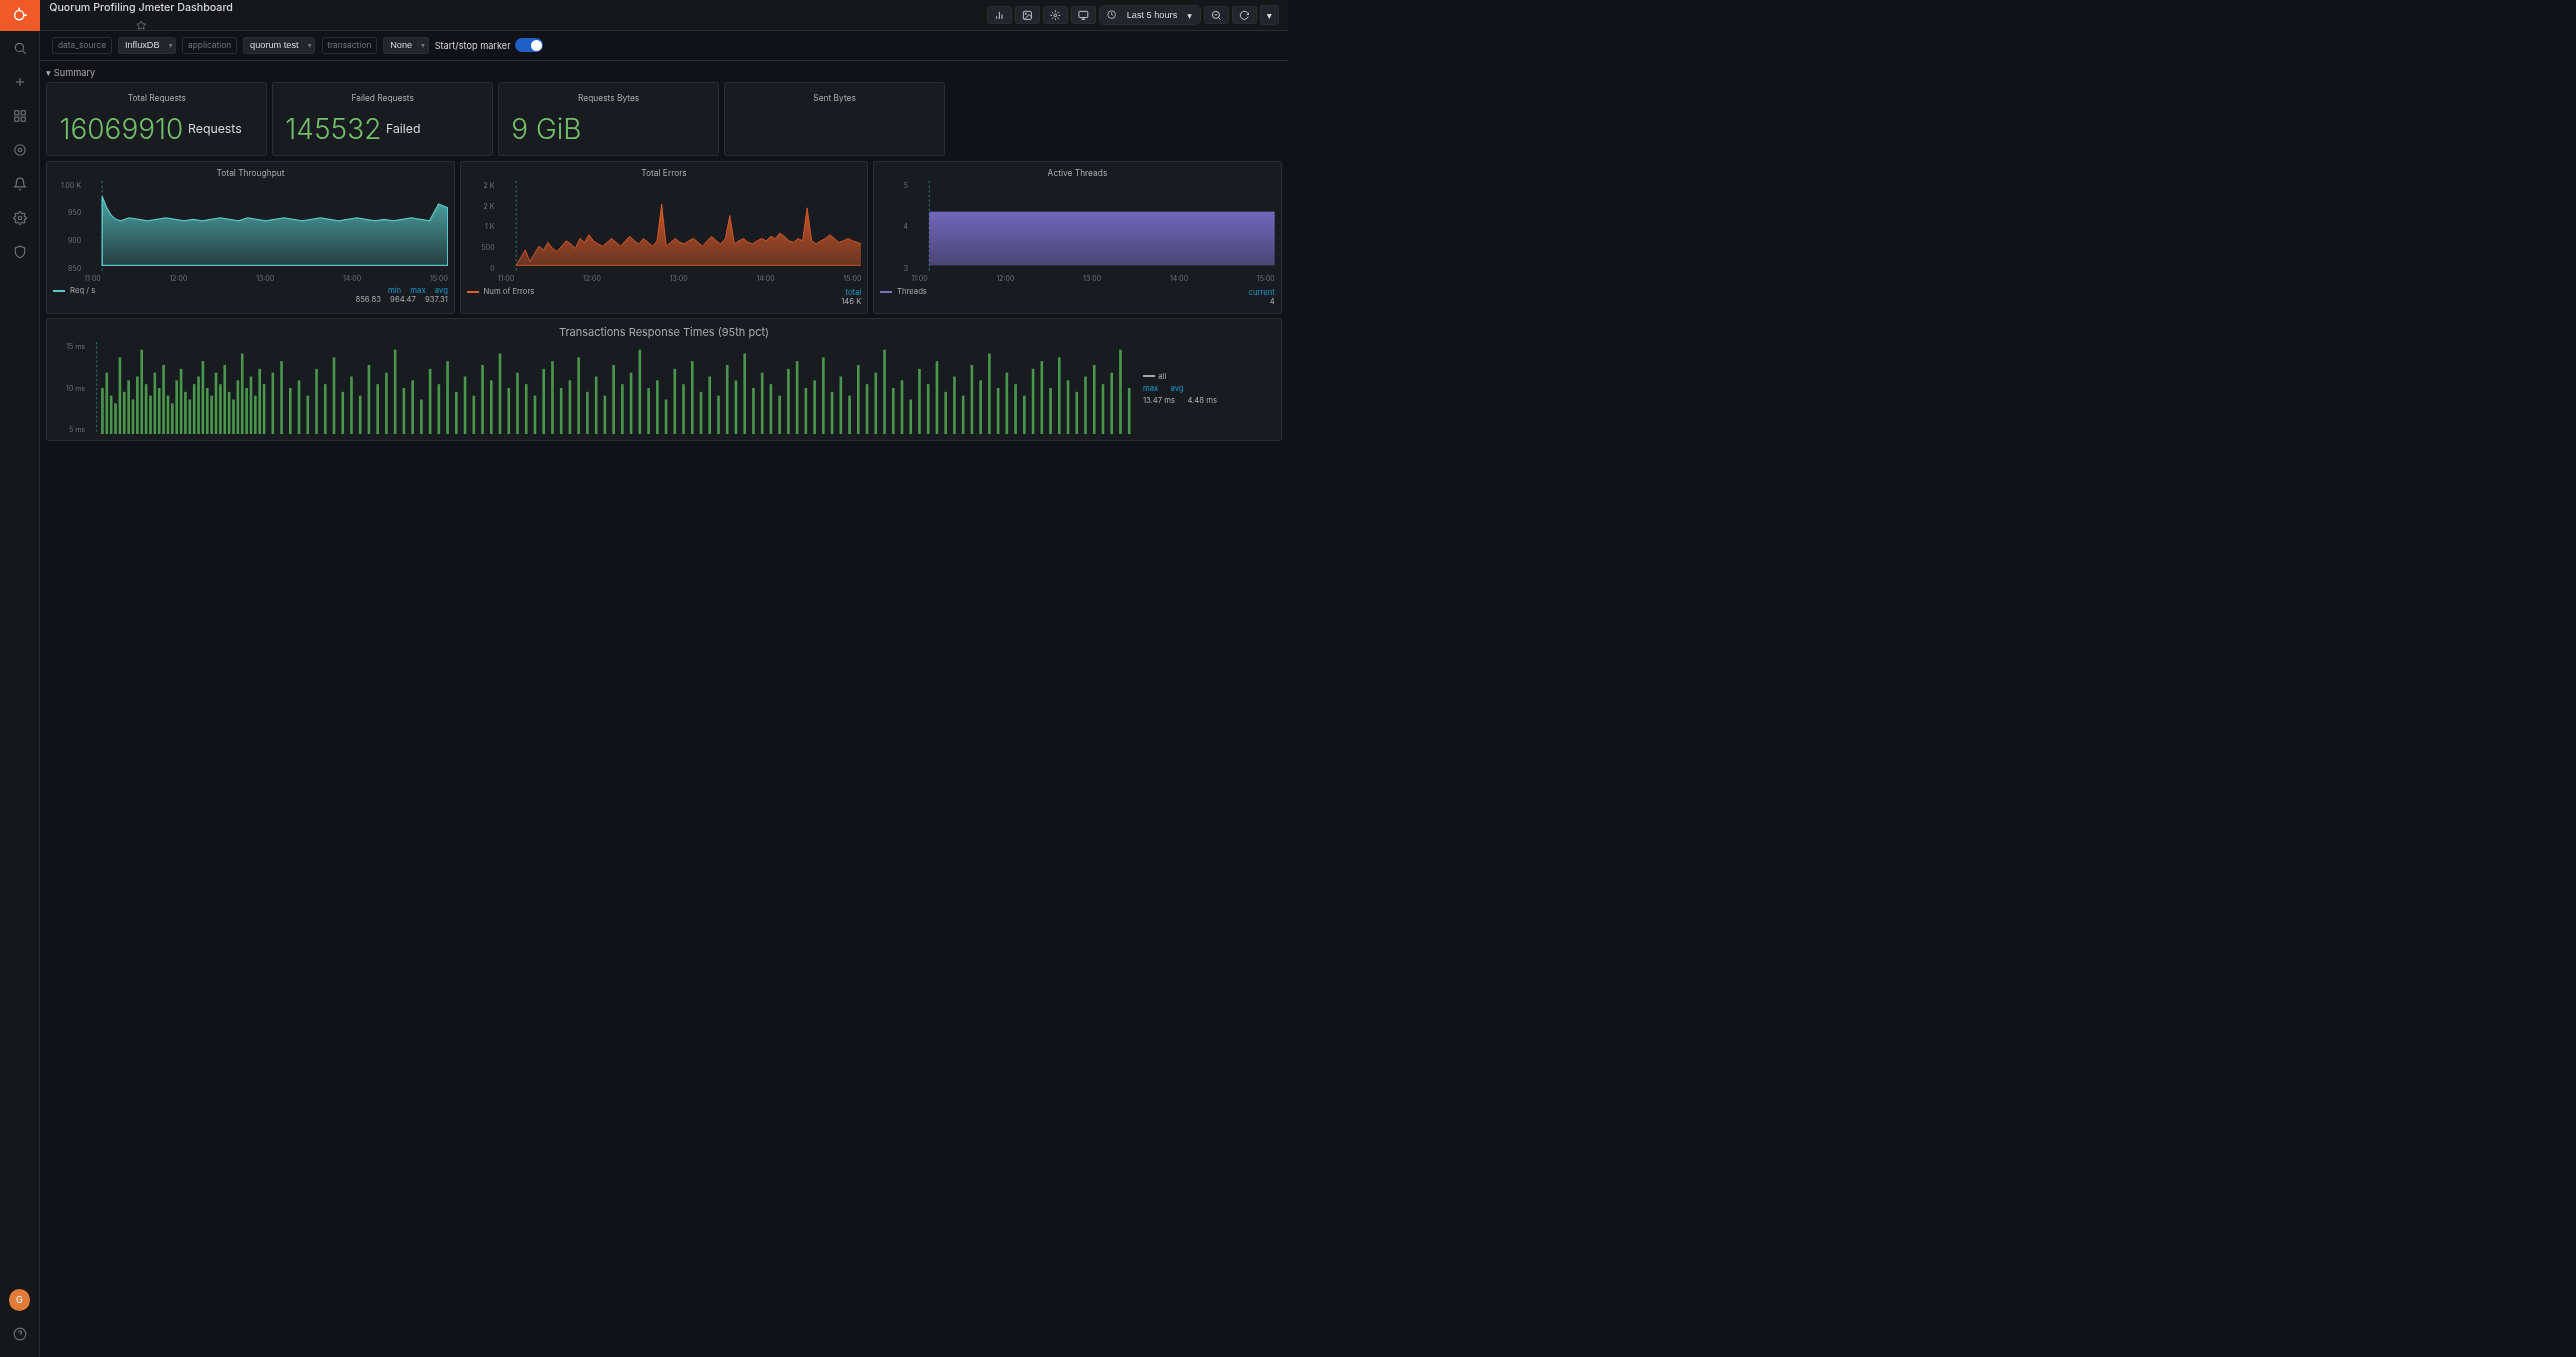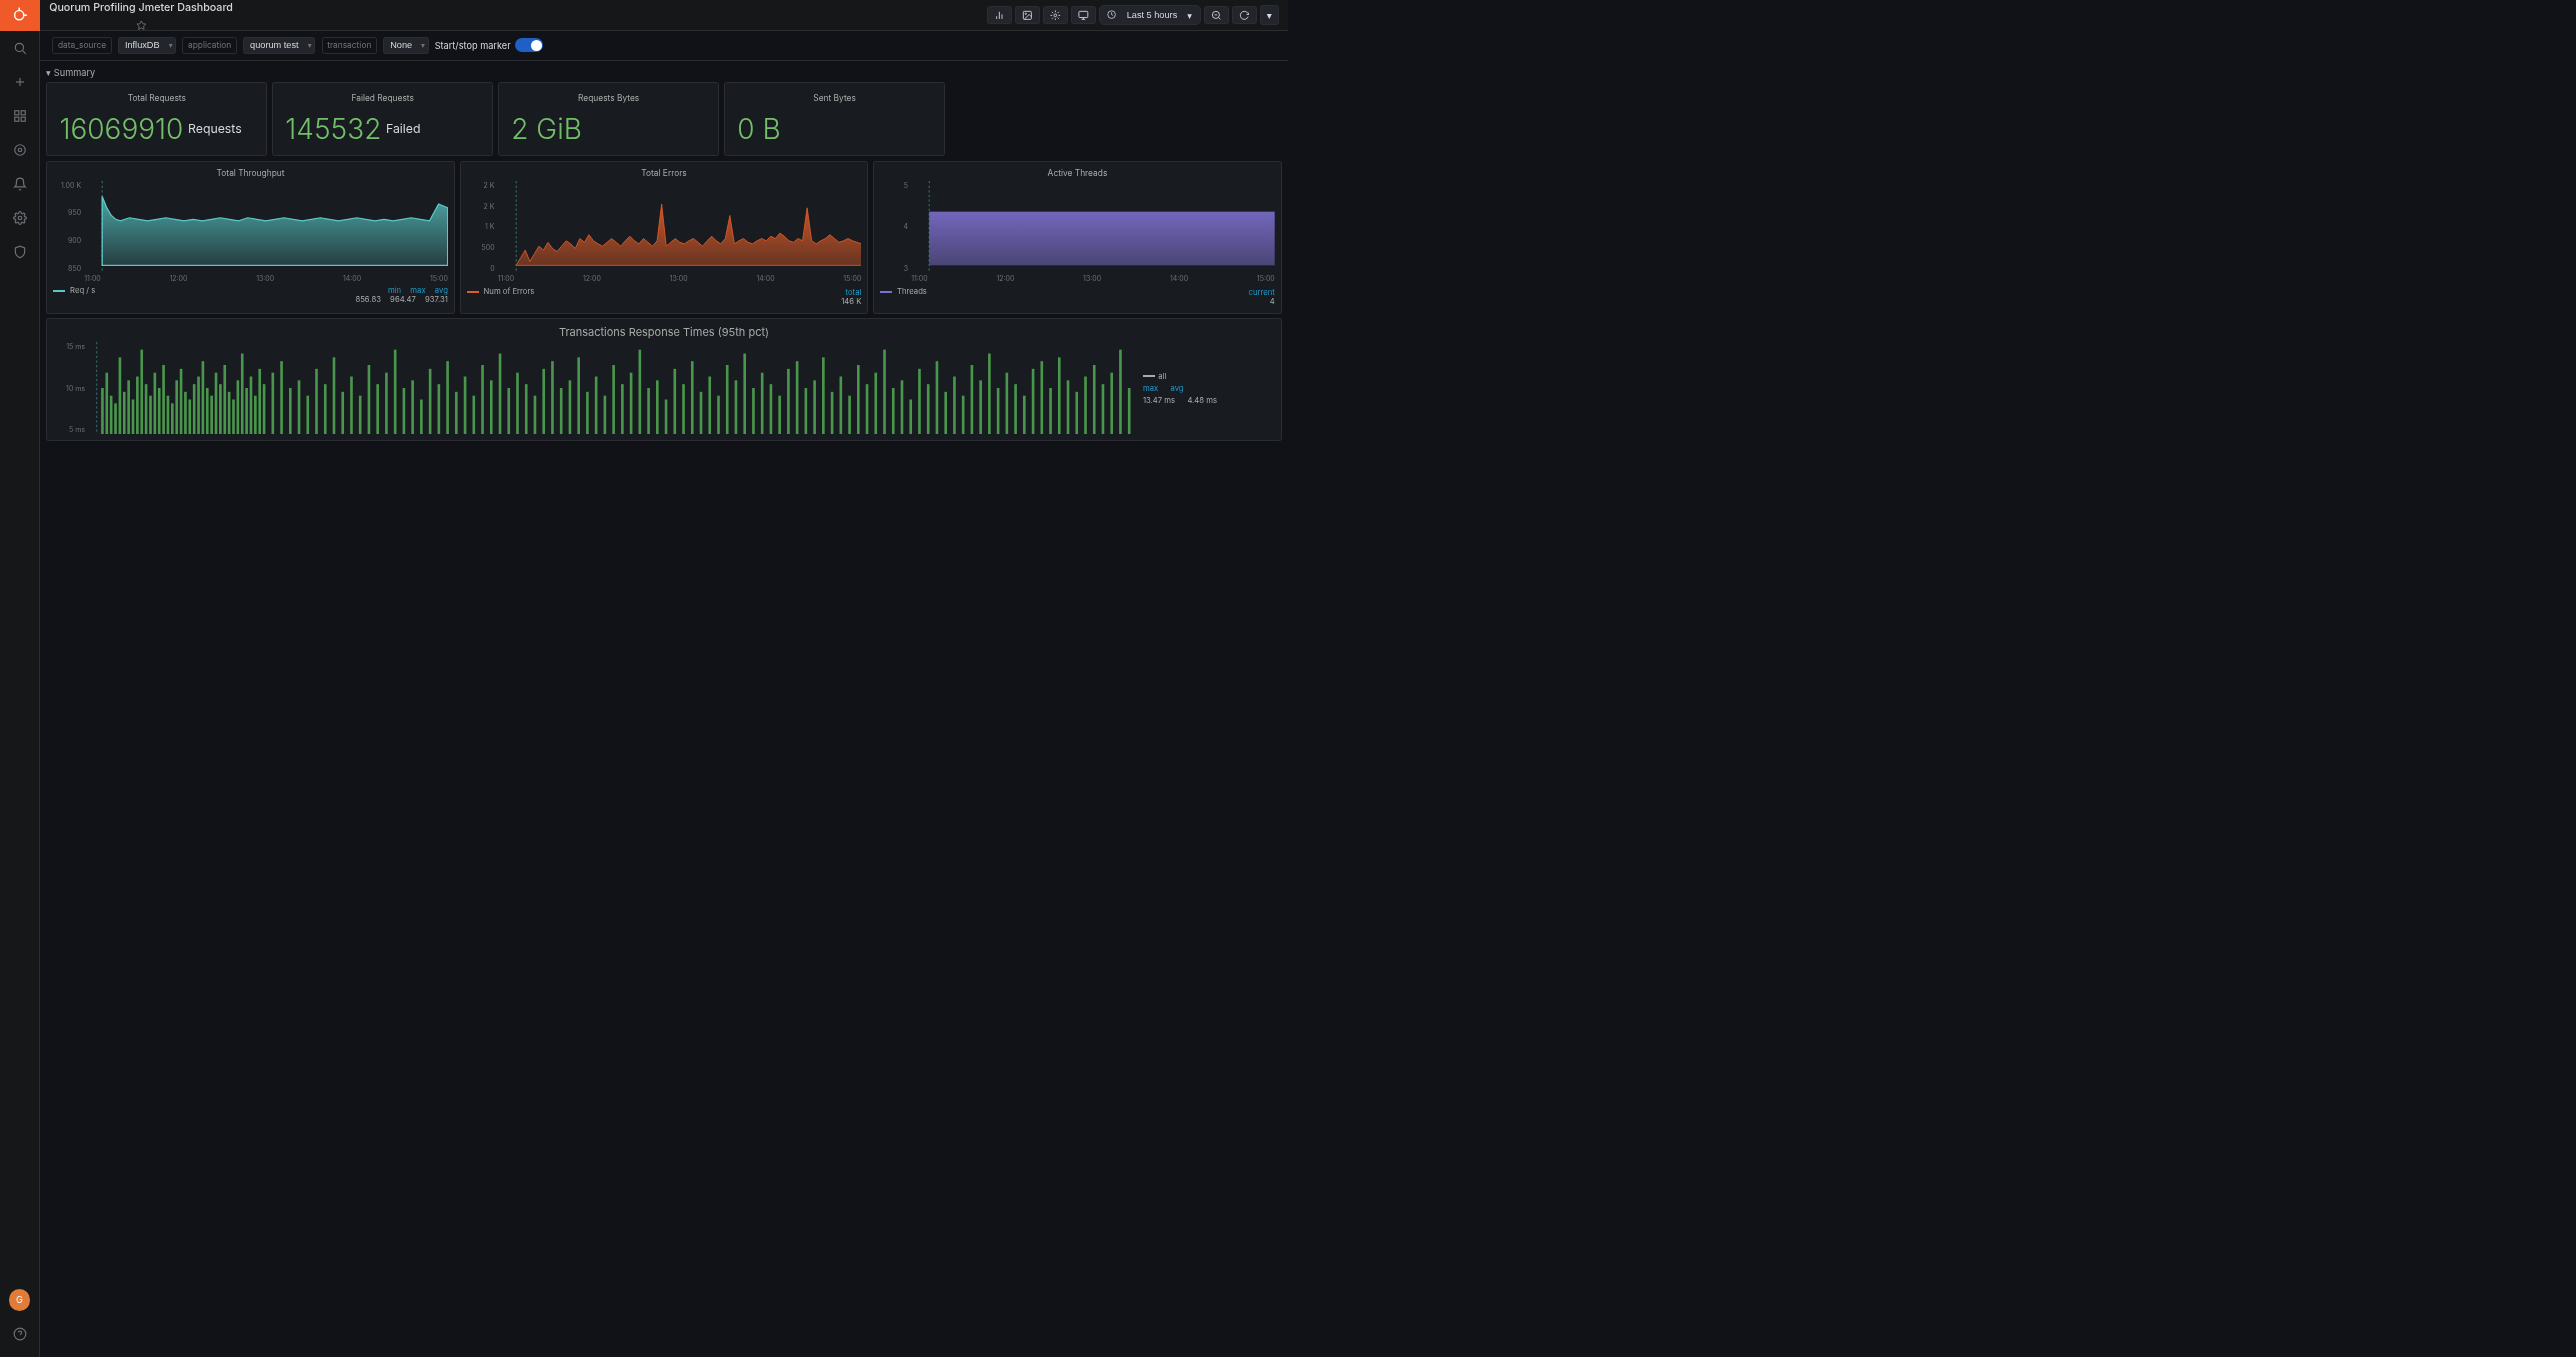--- a/index.html
+++ b/index.html
@@ -490,29 +490,26 @@
         <div class="stat-panel-title">Failed Requests</div>
         <div class="stat-value">
           <span class="stat-number" style="font-size:28px;">145532</span>
           <span class="stat-unit" style="font-size:12.3px;color:#d8d9da;">Failed</span>
         </div>
       </div>
 
       <div class="stat-panel">
         <div class="stat-panel-title">Requests Bytes</div>
         <div class="stat-value">
-          <span class="stat-number" style="font-size:28px;">2 GiB</span>
+          <span class="stat-number" style="font-size:28px;">9 GiB</span>
         </div>
       </div>
 
       <div class="stat-panel">
         <div class="stat-panel-title">Sent Bytes</div>
-        <div class="stat-value">
-          <span class="stat-number" style="font-size:28px;">0 B</span>
-        </div>
       </div>
 
     </div>
 
     <div class="charts-grid">
 
       <div class="chart-panel">
         <div class="chart-panel-title">Total Throughput</div>
         <div class="chart-area">
           <div class="y-axis">

